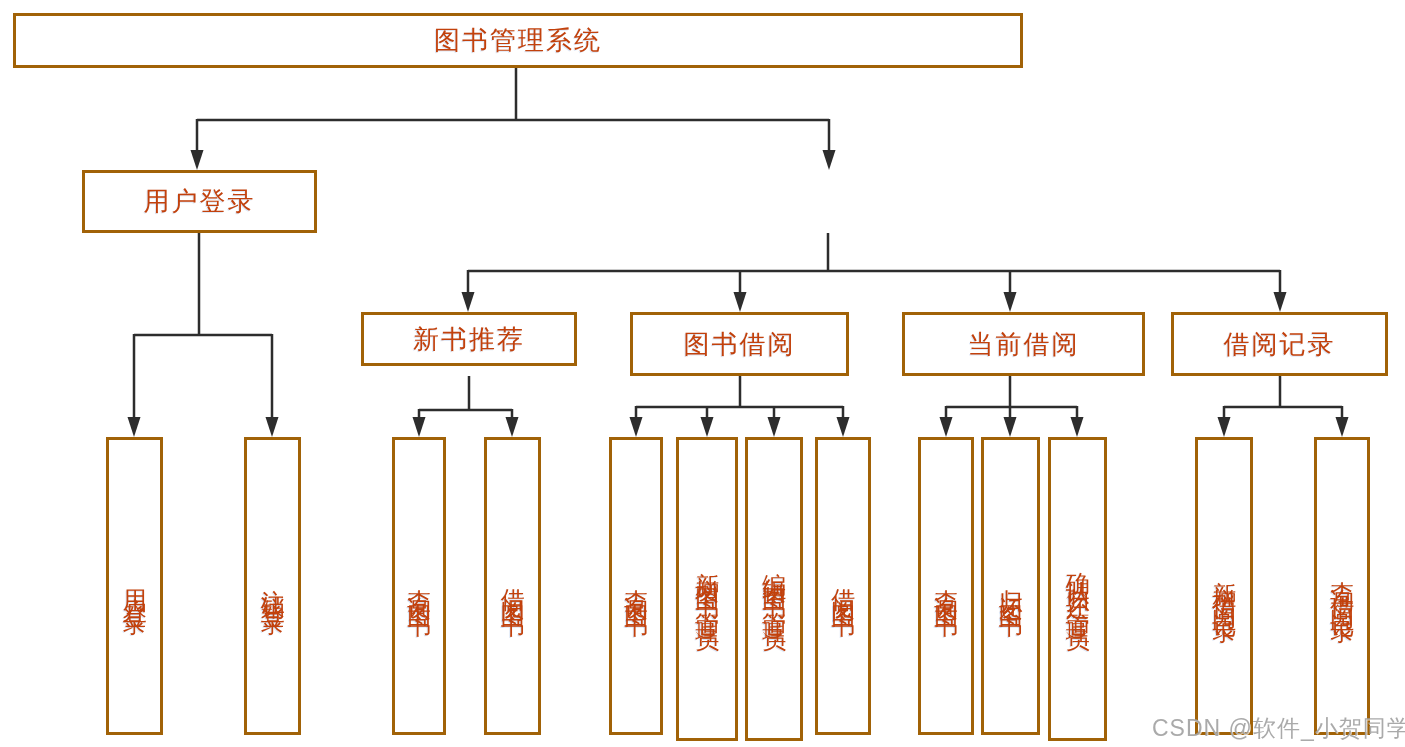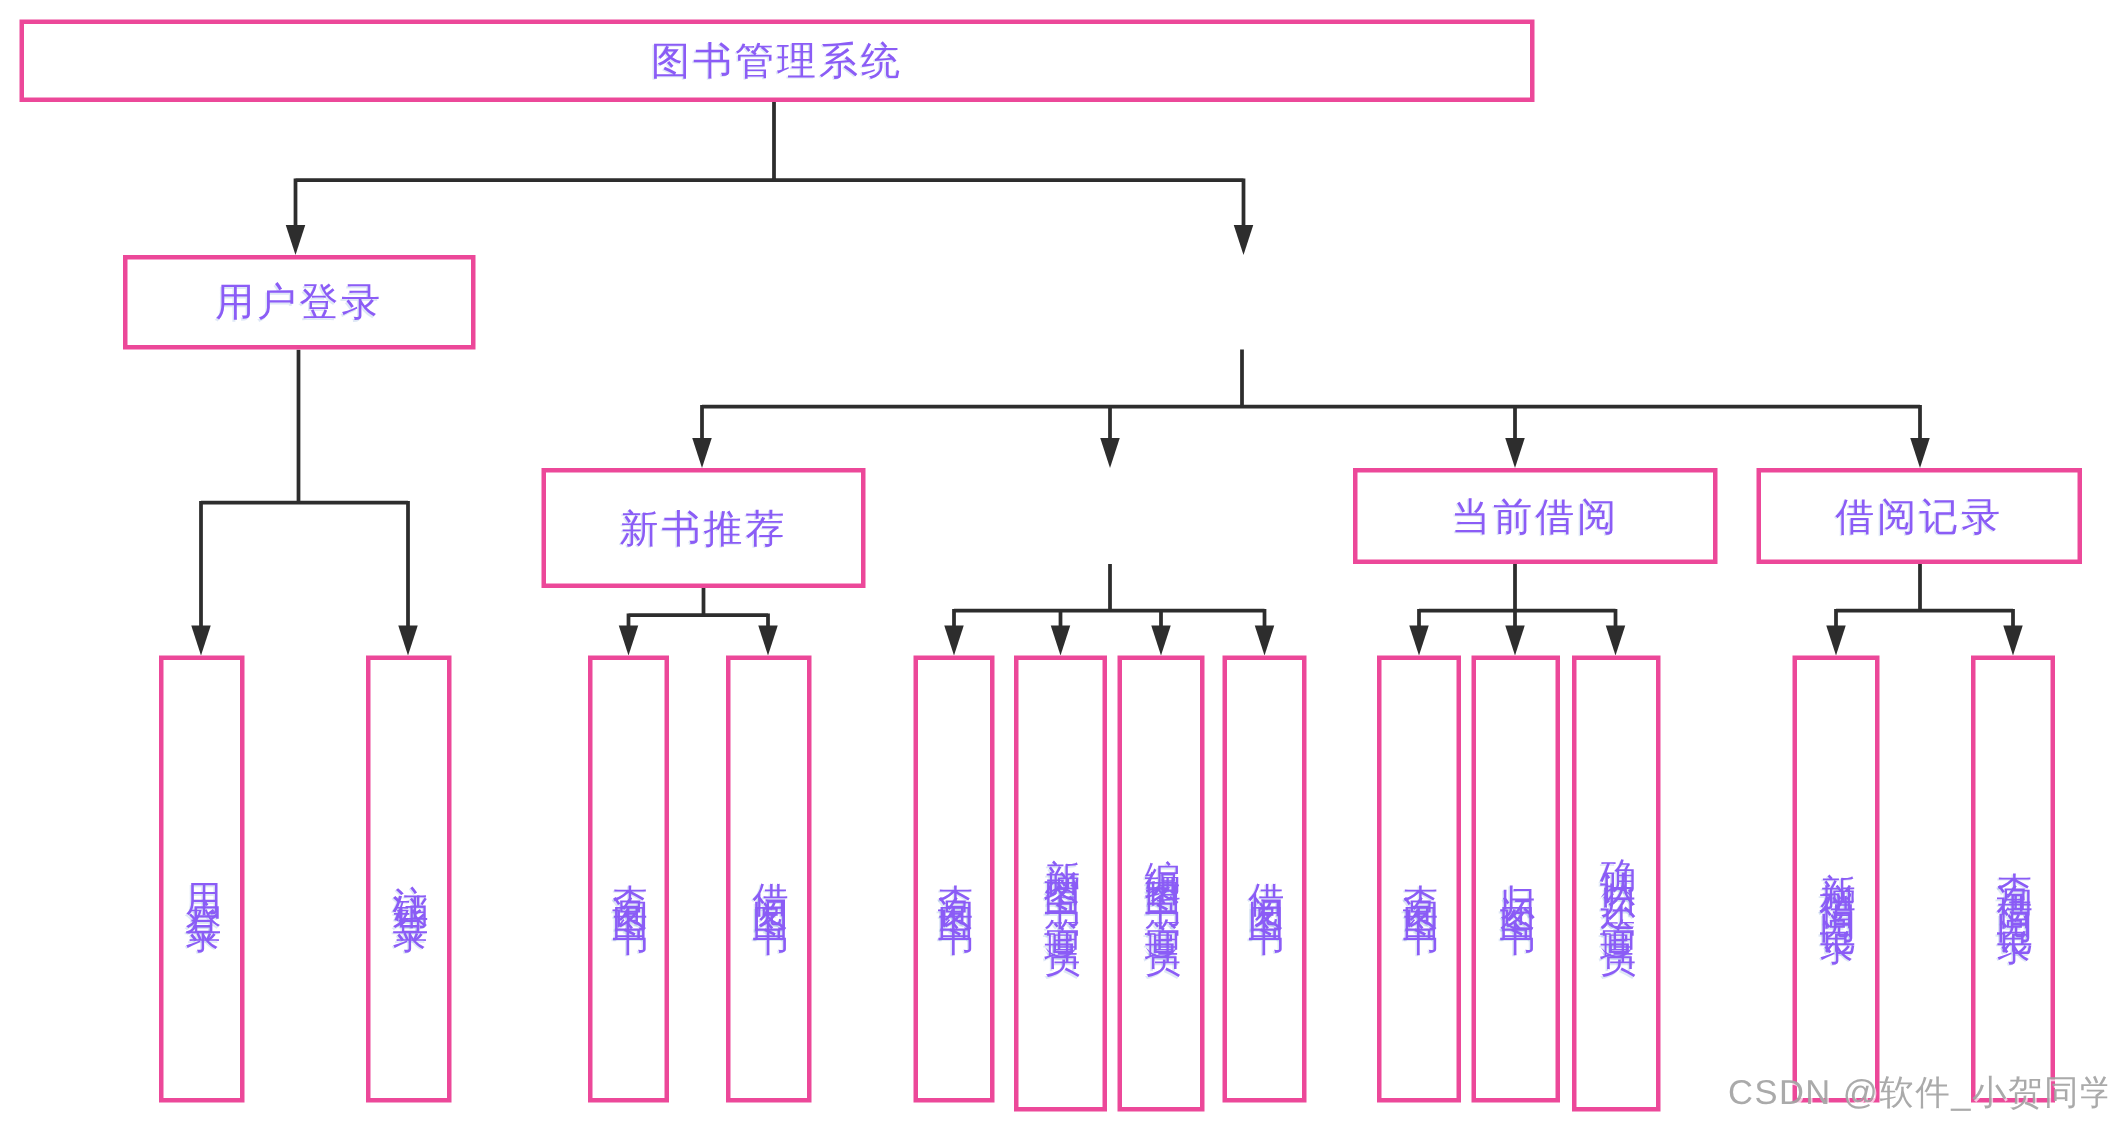--- a/index.html
+++ b/index.html
@@ -14,22 +14,22 @@
   #connectors {
     position: absolute;
     left: 0; top: 0;
     width: 1405px; height: 747px;
     pointer-events: none;
   }
   .box {
     position: absolute;
     box-sizing: border-box;
     background: #ffffff;
-    border: 3px solid #ec4899;
-    color: #8b5cf6;
+    border: 3px solid #a16207;
+    color: #c2410c;
     display: flex;
     align-items: center;
     justify-content: center;
     text-shadow: -1px 1px 0 rgba(110,150,215,0.22);
   }
   .hbox {
     font-size: 26px;
     letter-spacing: 2px;
     white-space: nowrap;
   }
@@ -94,21 +94,22 @@
       <polygon points="1070.5,417 1083.5,417 1077,437"></polygon>
       <polygon points="1217.5,417 1230.5,417 1224,437"></polygon>
       <polygon points="1335.5,417 1348.5,417 1342,437"></polygon>
     </g>
   </svg>
 
   <div class="box hbox" style="left:13px; top:13px; width:1010px; height:55px;">图书管理系统</div>
 
   <div class="box hbox" style="left:82px; top:170px; width:235px; height:63px;">用户登录</div>
 
-  <div class="box hbox" style="left:361px; top:312px; width:216px; height:80px;font-family:Liberation Serif, serif;">新书推荐</div>
+  <div class="box hbox" style="left:361px; top:312px; width:216px; height:54px;font-family:Liberation Serif, serif;">新书推荐</div>
+  <div class="box hbox" style="left:630px; top:312px; width:219px; height:64px;">图书借阅</div>
   <div class="box hbox" style="left:902px; top:312px; width:243px; height:64px;">当前借阅</div>
   <div class="box hbox" style="left:1171px; top:312px; width:217px; height:64px;">借阅记录</div>
 
   <div class="box vbox" style="left:106px; top:437px; width:57px; height:298px;">用户登录</div>
   <div class="box vbox" style="left:244px; top:437px; width:57px; height:298px;">注销登录</div>
 
   <div class="box vbox" style="left:392px; top:437px; width:54px; height:298px;">查询图书</div>
   <div class="box vbox" style="left:484px; top:437px; width:57px; height:298px;">借阅图书</div>
 
   <div class="box vbox" style="left:609px; top:437px; width:54px; height:298px;">查询图书</div>

